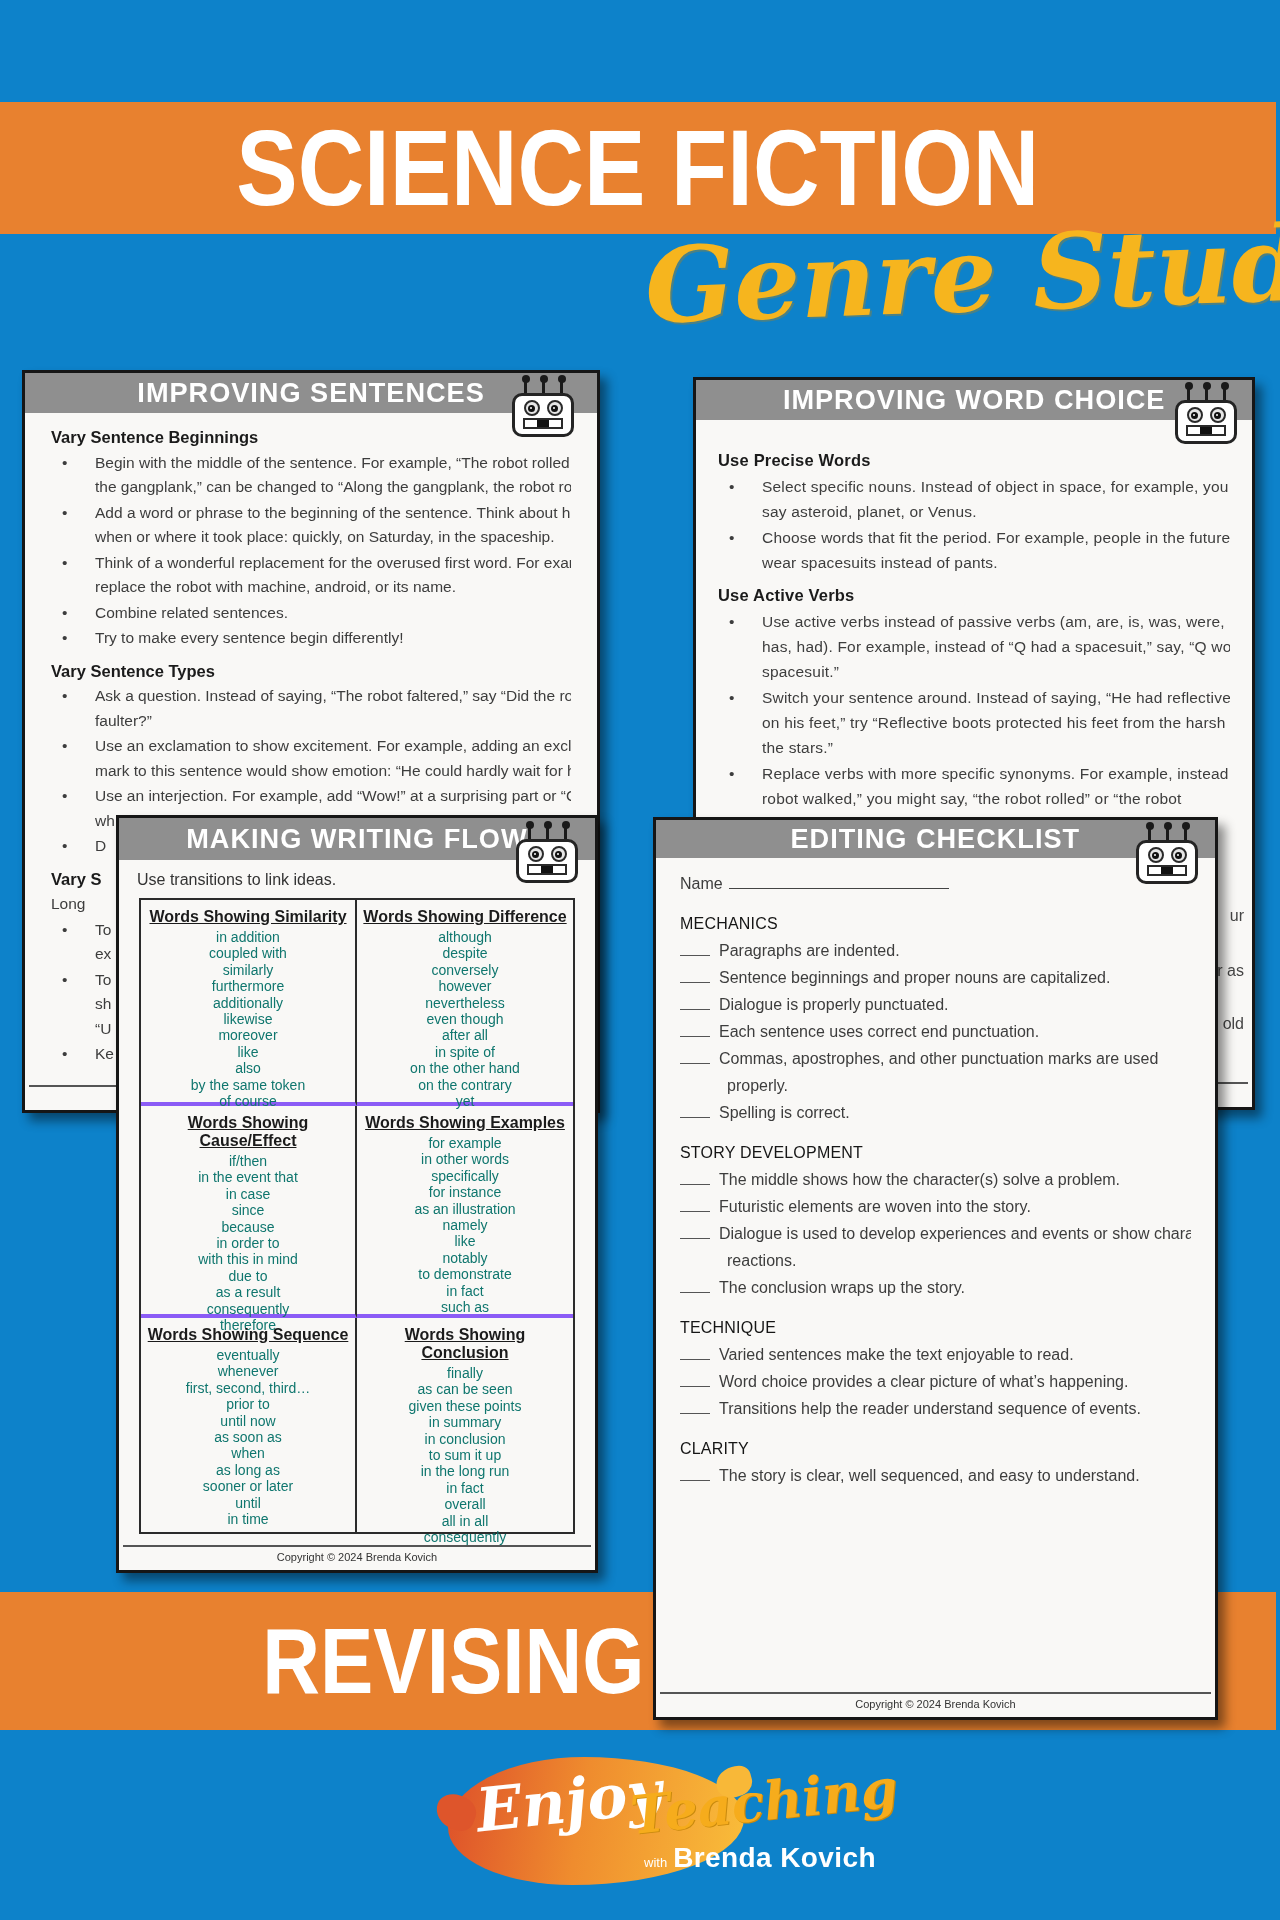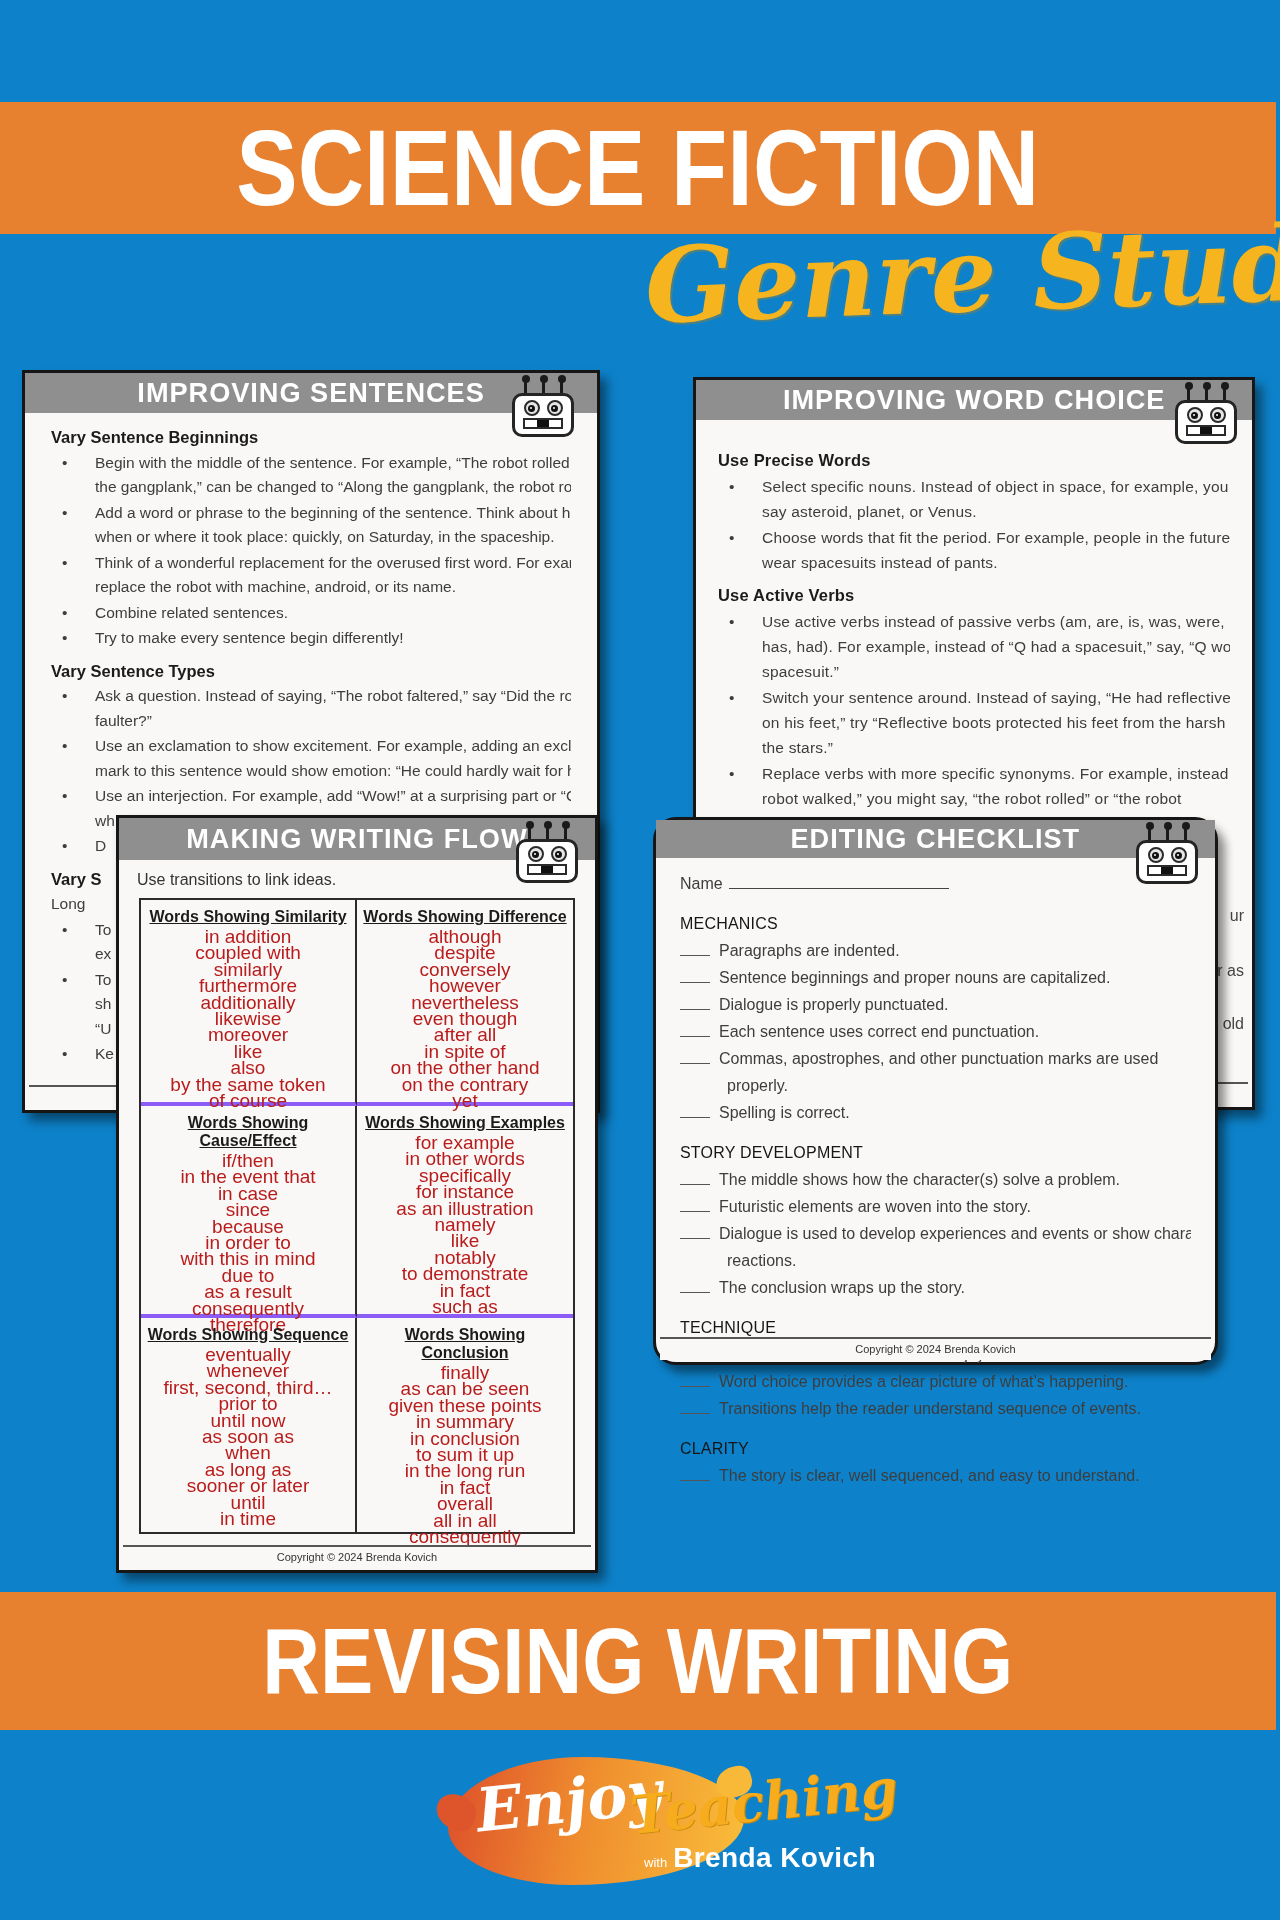--- a/index.html
+++ b/index.html
@@ -71,23 +71,23 @@
   #sheet-flow .robot{right:14px;top:3px;}
   .intro{margin:11px 0 9px 18px;font-size:16px;color:#333;}
   .ttable{margin:0 20px;border:2px solid #2b2b2b;display:grid;
           grid-template-columns:1fr 1fr;background:#f9f8f6;}
   .tcell{box-sizing:border-box;padding:8px 4px 4px;text-align:center;}
   .tcell.br{border-right:2px solid #2b2b2b;}
   .tcell.bb{border-bottom:4px solid #8b5cf6;}
   .tcell.r1{height:206px}.tcell.r2{height:212px}.tcell.r3{height:214px}
   .th{font-weight:bold;font-size:16px;line-height:18px;color:#1b1b1b;
       text-decoration:underline;margin-bottom:3px;}
-  .ti{font-size:19px;line-height:16.4px;color:#b91c1c;white-space:pre-line;}
-
-  #sheet-checklist{left:653px;top:817px;width:565px;height:548px;z-index:10;border-radius:23px;}
+  .ti{font-size:14px;line-height:16.4px;color:#0f766e;white-space:pre-line;}
+
+  #sheet-checklist{left:653px;top:817px;width:565px;height:903px;z-index:10;}
   #sheet-checklist .shead{height:38px;}
   #sheet-checklist .robot{right:14px;top:2px;}
   #sheet-checklist .sbody{padding:12px 24px 0 24px;font-size:16px;}
   .ck{white-space:nowrap;overflow:hidden;line-height:27px;color:#3d3d3d;}
   .ck.h{font-weight:normal;color:#161616;margin-top:13px;letter-spacing:.2px;}
   .bl{display:inline-block;width:30px;height:5px;border-bottom:1.7px solid #555;
       margin-right:9px;}
   .ck.c{padding-left:47px;}
   .nameline{display:inline-block;width:220px;height:5px;border-bottom:1.7px solid #444;
       margin-left:6px;}

